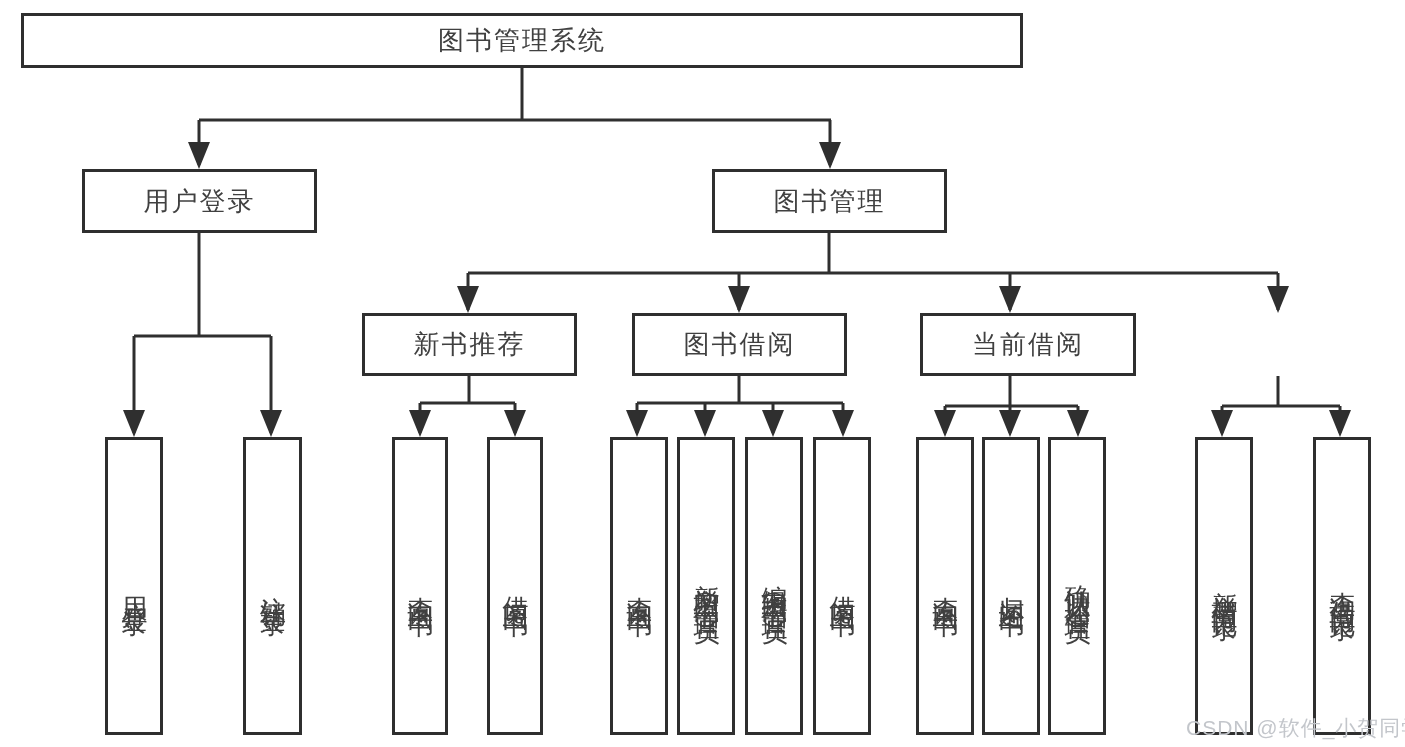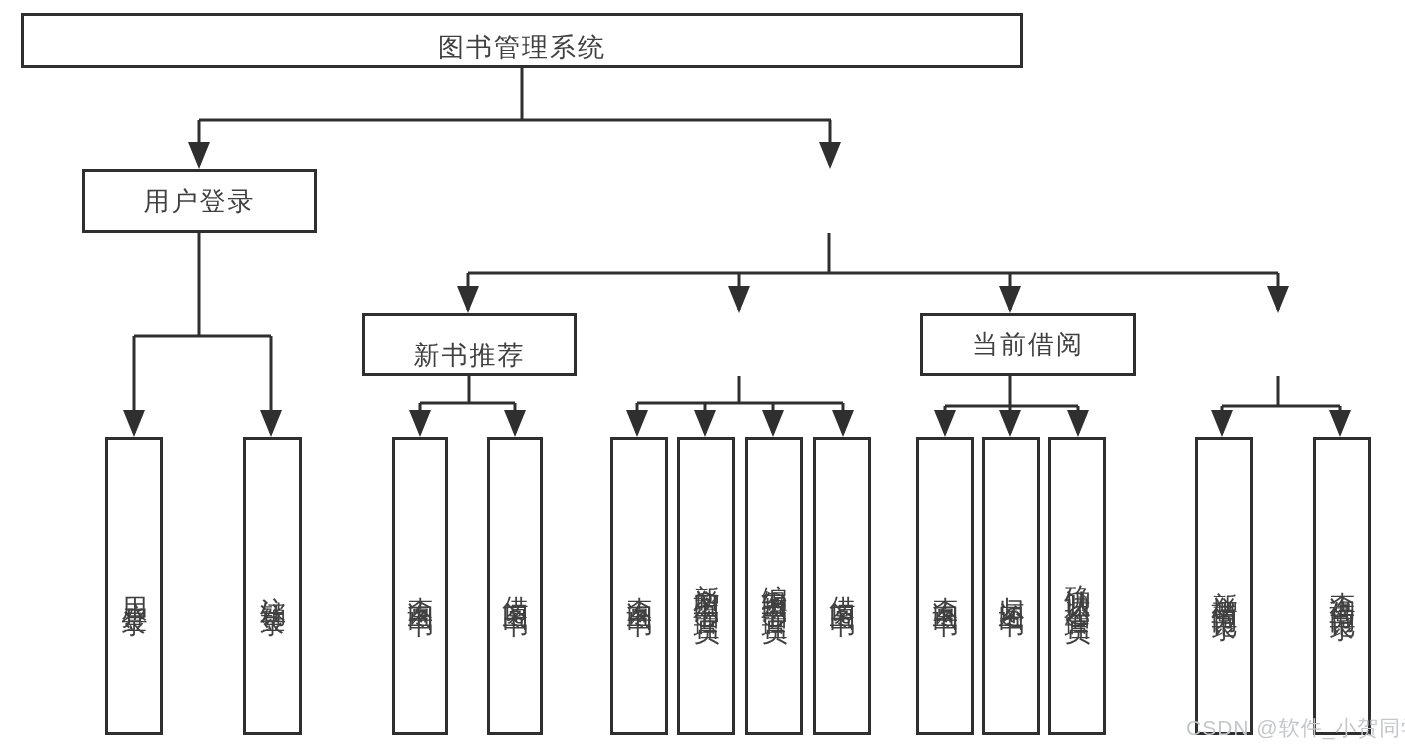--- a/index.html
+++ b/index.html
@@ -106,30 +106,36 @@
       <polygon points="762,410 784,410 773,437"></polygon>
       <polygon points="832,410 854,410 843,437"></polygon>
       <polygon points="934,410 956,410 945,437"></polygon>
       <polygon points="999,410 1021,410 1010,437"></polygon>
       <polygon points="1067,410 1089,410 1078,437"></polygon>
       <polygon points="1211,410 1233,410 1222,437"></polygon>
       <polygon points="1329,410 1351,410 1340,437"></polygon>
     </g>
   </svg>
 
-  <div class="node h-node" style="left:21px;top:13px;width:1002px;height:55px;align-items:flex-end;">
+  <div class="node h-node" style="left:21px;top:13px;width:1002px;height:55px;">
     <span>图书管理系统</span>
   </div>
 
   <div class="node h-node" style="left:82px;top:169px;width:235px;height:64px;">
     <span>用户登录</span>
   </div>
+  <div class="node h-node" style="left:712px;top:169px;width:235px;height:64px;">
+    <span>图书管理</span>
+  </div>
 
-  <div class="node h-node" style="left:362px;top:313px;width:215px;height:63px;align-items:flex-end;">
+  <div class="node h-node" style="left:362px;top:313px;width:215px;height:63px;">
     <span>新书推荐</span>
+  </div>
+  <div class="node h-node" style="left:632px;top:313px;width:215px;height:63px;">
+    <span>图书借阅</span>
   </div>
   <div class="node h-node" style="left:920px;top:313px;width:216px;height:63px;">
     <span>当前借阅</span>
   </div>
 
   <div class="node v-node" style="left:105px;top:437px;width:58px;height:298px;">
     <span>用户登录</span>
   </div>
   <div class="node v-node" style="left:243px;top:437px;width:59px;height:298px;">
     <span>注销登录</span>

